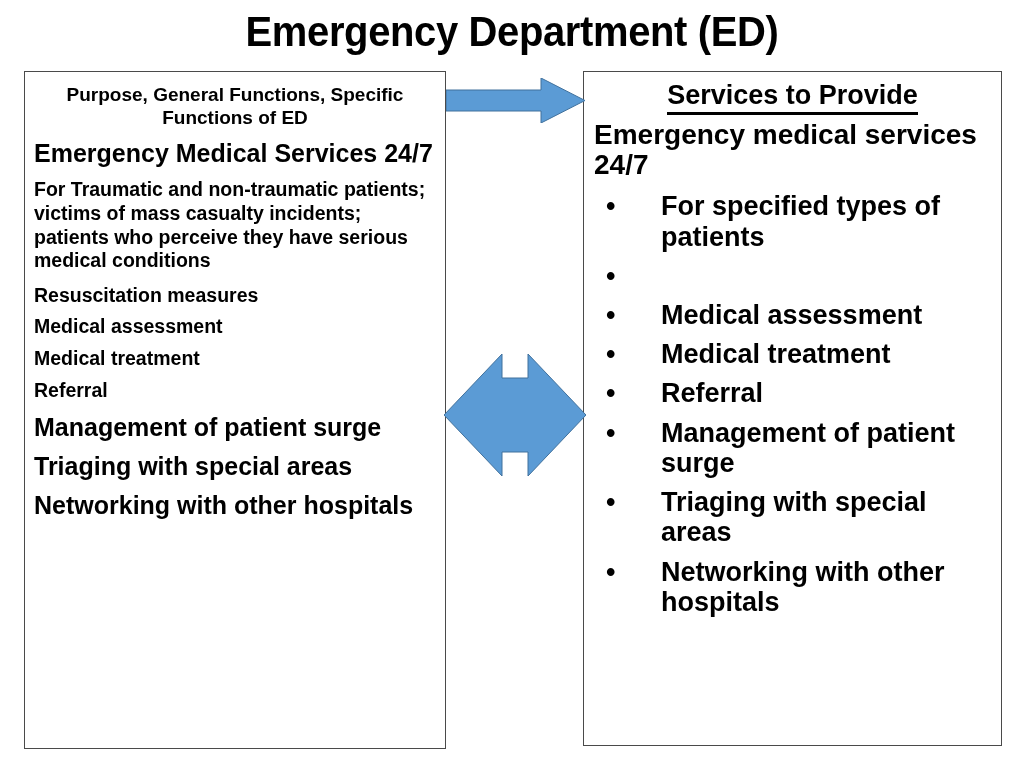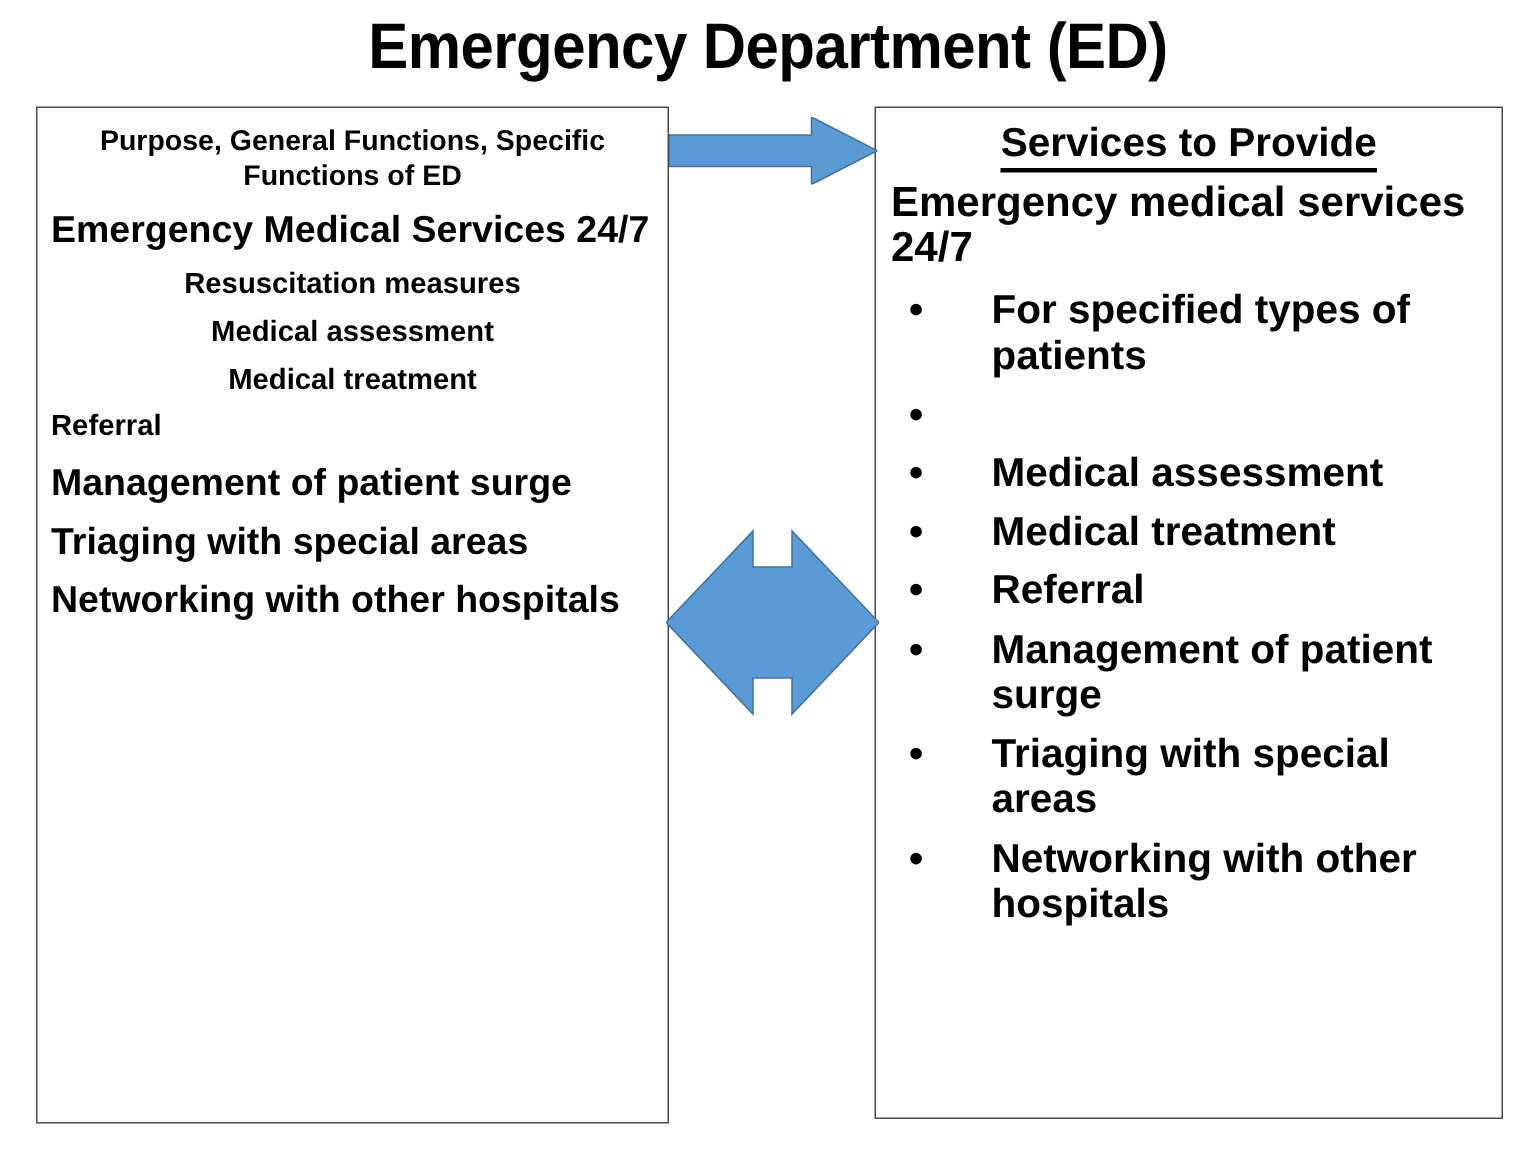--- a/index.html
+++ b/index.html
@@ -72,21 +72,20 @@
     margin: 0 0 11px 0;
   }
   .lv-small {
     font-size: 19.5px;
     font-weight: bold;
     line-height: 1.21;
     margin: 0 0 11px 0;
   }
   .lv-small.tight {
     margin-bottom: 8px;
-    text-align: center;
   }
 
   
   #right-header {
     text-align: center;
     font-size: 27px;
     font-weight: bold;
     line-height: 1.1;
     margin: 3px 0 9px 0;
   }
@@ -142,20 +141,21 @@
 </head>
 <body>
 
 <div id="slide-title">Emergency Department (ED)</div>
 
 <div class="panel" id="left-panel">
 
   <div id="left-header">Purpose, General Functions, Specific Functions of ED</div>
 
   <div class="lv-big">Emergency Medical Services 24/7</div>
+  <div class="lv-small">For Traumatic and non-traumatic patients; victims of mass casualty incidents; patients who perceive they have serious medical conditions</div>
   <div class="lv-small tight">Resuscitation measures</div>
   <div class="lv-small tight">Medical assessment</div>
   <div class="lv-small tight">Medical treatment</div>
   <div class="lv-small">Referral</div>
   <div class="lv-big">Management of patient surge</div>
   <div class="lv-big">Triaging with special areas</div>
   <div class="lv-big">Networking with other hospitals</div>
 
 </div>
 

